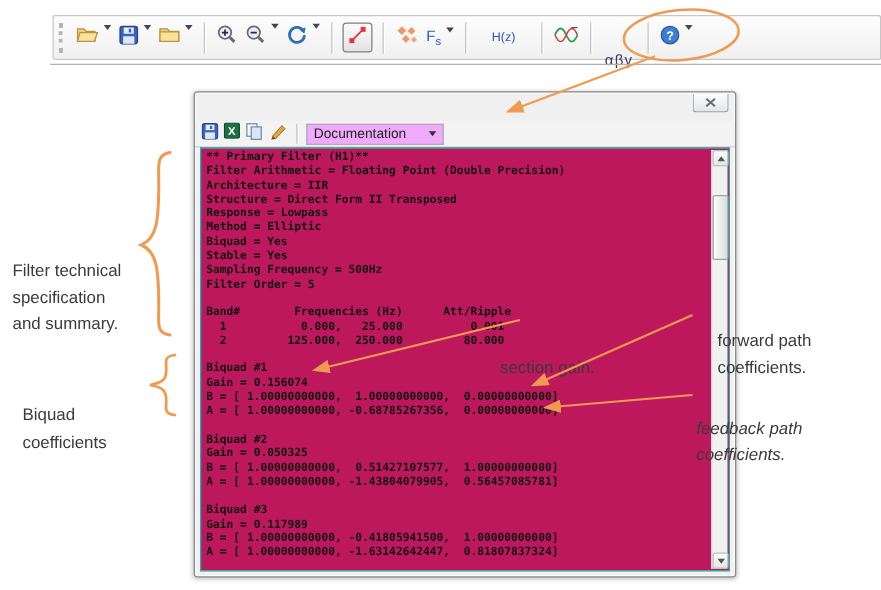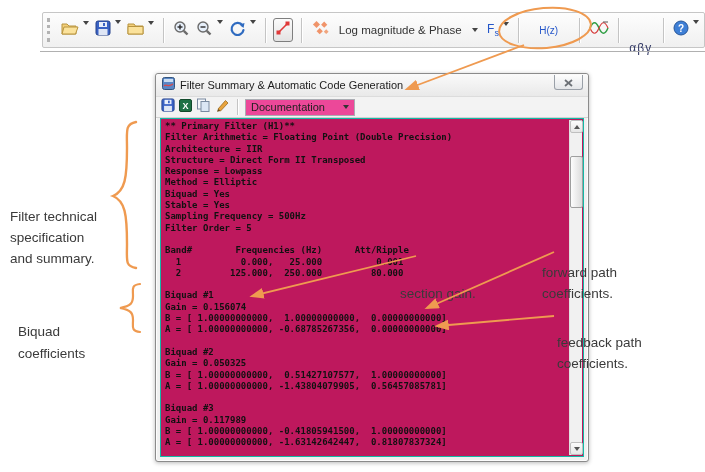--- a/index.html
+++ b/index.html
@@ -34,21 +34,21 @@
     background:linear-gradient(#fafafa,#e9e9e9); border-bottom:1px solid #dcdcdc;
     border-radius:3px 3px 0 0; display:flex; align-items:center; padding:0 6px; gap:5px; }
   .title-text { font-size:11px; color:#1c1c1c; }
   .close-btn { position:absolute; right:5px; top:1px; width:29px; height:15px;
     border:1px solid #9aa0a8; border-top:none; border-radius:0 0 3px 3px;
     background:linear-gradient(#fdfdfd,#e4e6e9); display:flex; align-items:center; justify-content:center; }
   .win-toolbar { position:absolute; left:0; top:23px; right:0; height:21px;
     background:#f3f3f3; border-bottom:1px solid #d2d2d2; display:flex; align-items:center;
     padding:0 5px; gap:4px; }
   .wt-sep { width:1px; height:16px; background:#c4c4c4; box-shadow:1px 0 0 #fff; margin:0 3px; }
-  .doc-combo { display:flex; align-items:center; width:110px; height:17px; background:#ec4899;
+  .doc-combo { display:flex; align-items:center; width:110px; height:17px; background:#f0abfc;
     border:1px solid #abadb3; font-size:11px; color:#222; padding:0 5px; }
   .doc-combo .caret { margin-left:auto; border-top-color:#333; }
   .content { position:absolute; left:4px; top:44px; right:4px; bottom:4px;
     background:#be185d; border:1px solid #14b8a6; overflow:hidden; }
   .report { position:absolute; left:4px; top:2px; right:16px;
     font-family:"DejaVu Sans Mono", monospace; font-size:9px; line-height:11.3px;
     font-weight:bold; color:#111; white-space:pre; }
 
   
   .vscroll { position:absolute; top:1px; right:1px; bottom:1px; width:13px; background:#f1f1f1;
@@ -147,24 +147,20 @@
   <div class="tb-btn">
     <span>
       <svg width="19" height="16" viewBox="0 0 19 16">
         <rect x="3" y="2" width="5" height="5" fill="#f0946a" transform="rotate(45 5.5 4.5)"></rect>
         <rect x="11" y="2.5" width="4.4" height="4.4" fill="#f0946a" transform="rotate(45 13.2 4.7)"></rect>
         <rect x="6.5" y="9" width="4.4" height="4.4" fill="#f0946a" transform="rotate(45 8.7 11.2)"></rect>
         <rect x="13.5" y="10" width="3.4" height="3.4" fill="#f0a57e" transform="rotate(45 15.2 11.7)"></rect>
       </svg></span>
   </div>
 
-  <div class="flat-combo">
-    <span>Log magnitude &amp; Phase</span>
-    <span class="caret"></span>
-  </div>
 
   <div class="tb-btn">
     <span class="fs-label"><span>F</span><sub>s</sub></span>
     <span class="caret"></span>
   </div>
 
   <div class="sep"></div>
 
   <div class="hz-btn">H(z)</div>
 
@@ -191,29 +187,20 @@
         <circle cx="8" cy="8" r="7" fill="#3e7fd6" stroke="#275699"></circle>
         <text x="8" y="12" text-anchor="middle" font-size="10" font-weight="bold" fill="#ffffff" font-family="Liberation Sans, sans-serif">?</text>
       </svg></span>
     <span class="caret"></span>
   </div>
 </div>
 
 <div class="hrule"></div>
 
 <div class="window">
-  <div class="titlebar">
-    <span>
-      <svg width="13" height="13" viewBox="0 0 13 13">
-        <rect x="0.5" y="0.5" width="12" height="12" rx="2" fill="#5a87c6" stroke="#33557e"></rect>
-        <rect x="2" y="2" width="9" height="3" fill="#c9dcf2"></rect>
-        <path d="M2,9 C4,6 6,11 11,7" fill="none" stroke="#d84a4a" stroke-width="1.3"></path>
-      </svg></span>
-    <span class="title-text">Filter Summary &amp; Automatic Code Generation</span>
-  </div>
   <div class="close-btn">
     <span>
       <svg width="9" height="8" viewBox="0 0 9 8">
         <line x1="1" y1="1" x2="8" y2="7" stroke="#6b6f75" stroke-width="1.7"></line>
         <line x1="8" y1="1" x2="1" y2="7" stroke="#6b6f75" stroke-width="1.7"></line>
       </svg></span>
   </div>
 
   <div class="win-toolbar">
     <span>
@@ -286,23 +273,23 @@
     </div>
   </div>
 </div>
 
 <div class="ann" style="left:10px; top:168px; width:125px;">Filter technical
 specification
 and summary.</div>
 <div class="ann" style="left:18px; top:283px; width:100px; text-align:left; line-height:22px;">Biquad
 coefficients</div>
 <div class="ann" style="left:400px; top:245px;">section gain.</div>
-<div class="ann" style="left:542px; top:224px;">forward path
+<div class="ann" style="left:574px; top:224px;">forward path
 coefficients.</div>
-<div class="ann" style="left:557px; top:294px;">feedback path
+<div class="ann" style="left:557px; top:294px;font-style:italic;">feedback path
 coefficients.</div>
 
 <svg class="overlay" viewBox="0 0 705 472">
   <defs>
     <marker id="ah" markerWidth="8" markerHeight="6" refX="6.5" refY="3" orient="auto">
       <path d="M0,0 L8,3 L0,6 z" fill="#EF9A50"></path>
     </marker>
   </defs>
   <ellipse cx="545" cy="28" rx="46" ry="20" fill="none" stroke="#EF9A50" stroke-width="2" transform="rotate(-5 545 28)"></ellipse>
   <line x1="524" y1="45" x2="407" y2="89" stroke="#EF9A50" stroke-width="1.8" marker-end="url(#ah)"></line>

